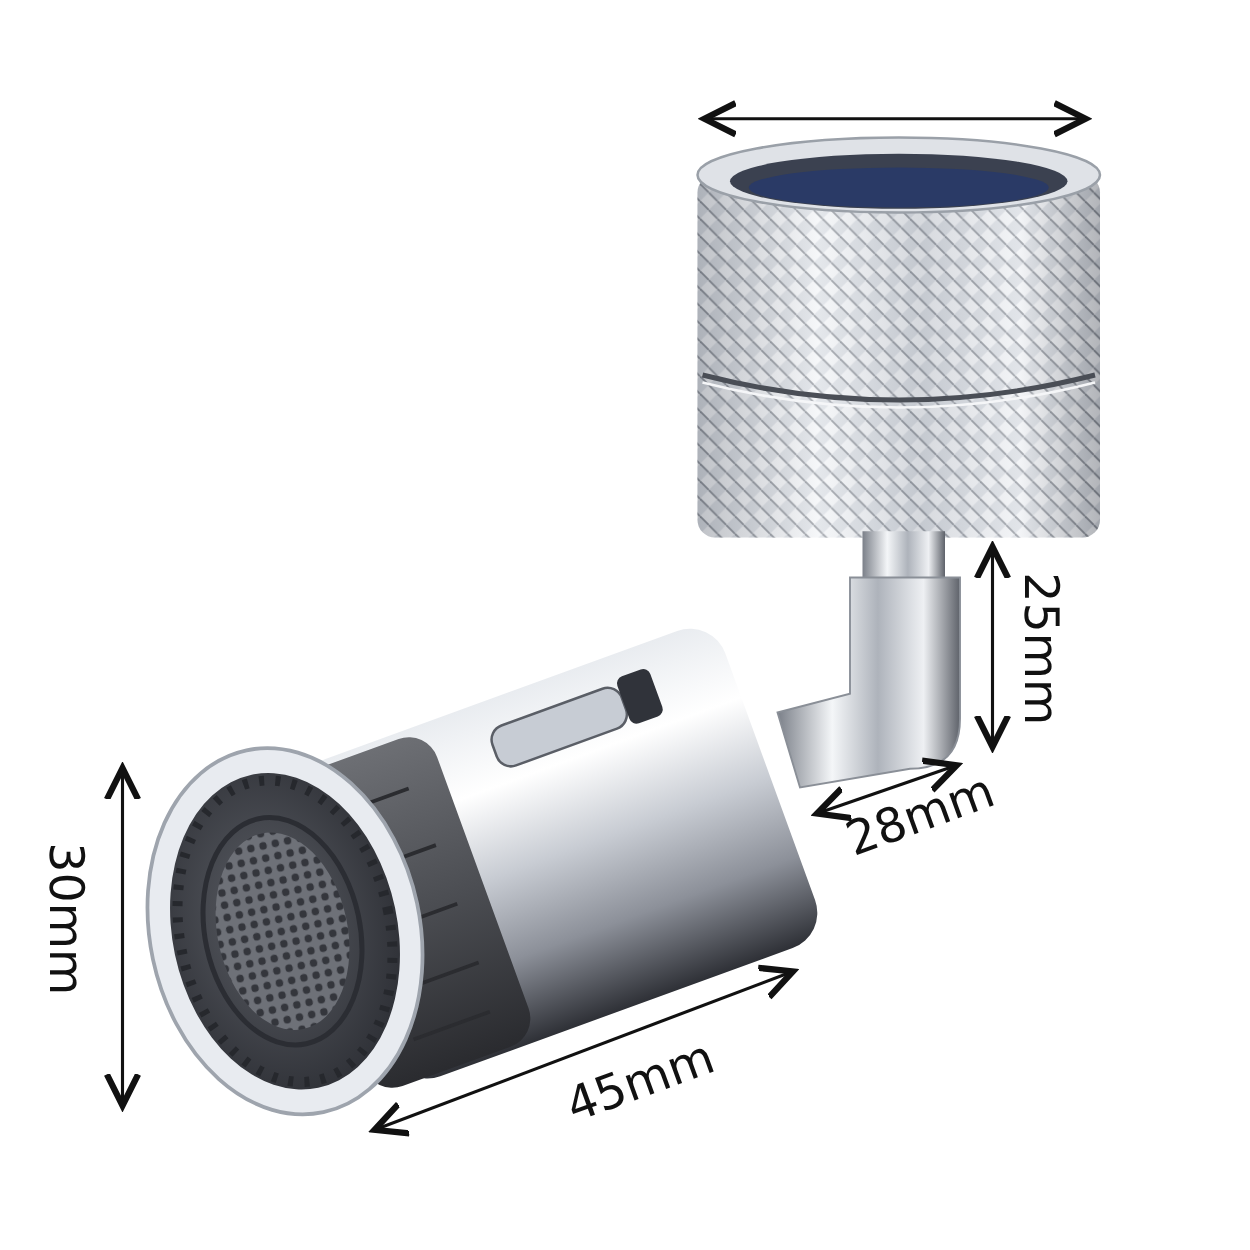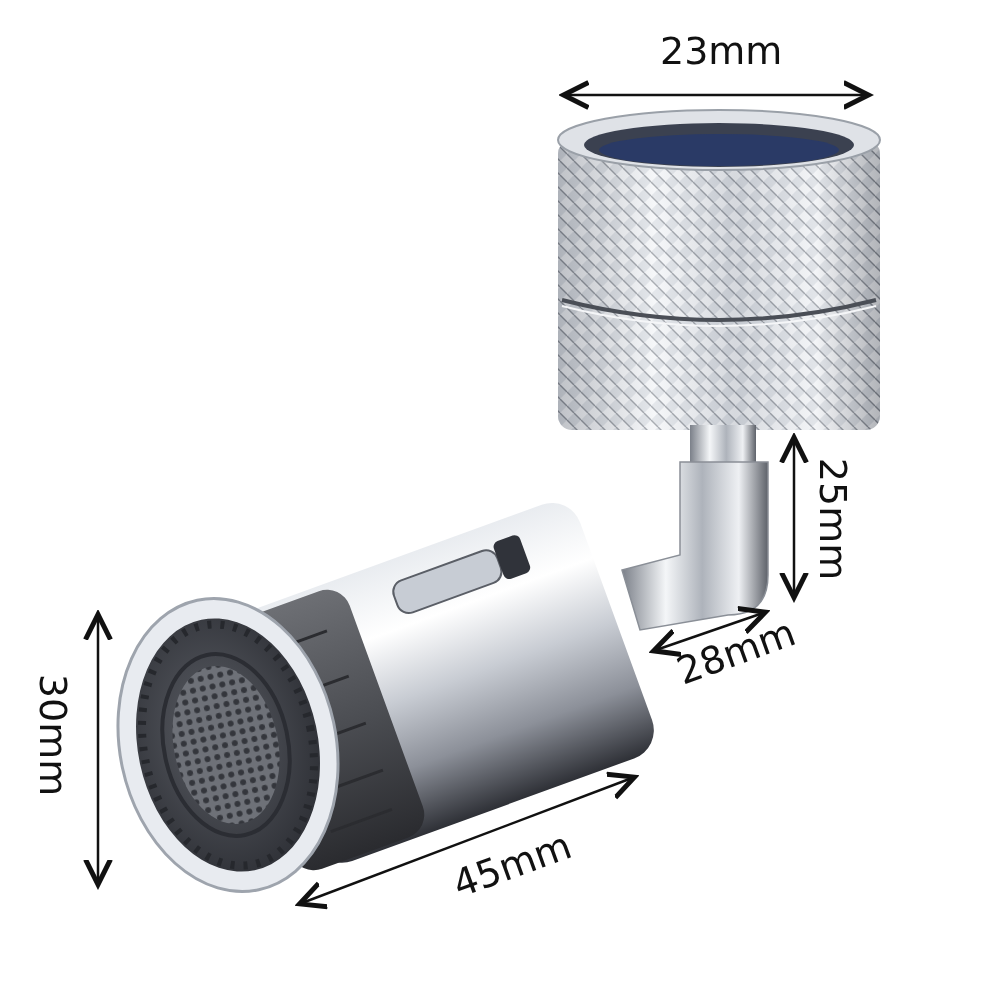--- a/index.html
+++ b/index.html
@@ -98,19 +98,18 @@
       </marker>
     </defs>
     <line x1="566" y1="95" x2="866" y2="95" stroke="#111" stroke-width="2.5" marker-start="url(#ah)" marker-end="url(#ah)"></line>
     <line x1="794" y1="440" x2="794" y2="595" stroke="#111" stroke-width="2.5" marker-start="url(#ah)" marker-end="url(#ah)"></line>
     <line x1="656" y1="650" x2="763" y2="613" stroke="#111" stroke-width="2.5" marker-start="url(#ah)" marker-end="url(#ah)"></line>
     <line x1="98" y1="617" x2="98" y2="882" stroke="#111" stroke-width="2.5" marker-start="url(#ah)" marker-end="url(#ah)"></line>
     <line x1="302" y1="903" x2="632" y2="778" stroke="#111" stroke-width="2.5" marker-start="url(#ah)" marker-end="url(#ah)"></line>
   </svg>
 
   
-  <div class="dim-label" style="left:660px; top:32px;">23mm</div>
   <div class="dim-label" style="left:772px; top:500px; transform: rotate(90deg); transform-origin: center;">25mm</div>
   <div class="dim-label" style="left:672px; top:655px; transform: rotate(-20deg); transform-origin: left top;">28mm</div>
   <div class="dim-label" style="left:-8px; top:716px; transform: rotate(90deg); transform-origin: center;">30mm</div>
   <div class="dim-label" style="left:448px; top:868px; transform: rotate(-20deg); transform-origin: left top;">45mm</div>
 
 </div>
 
 </body></html>

